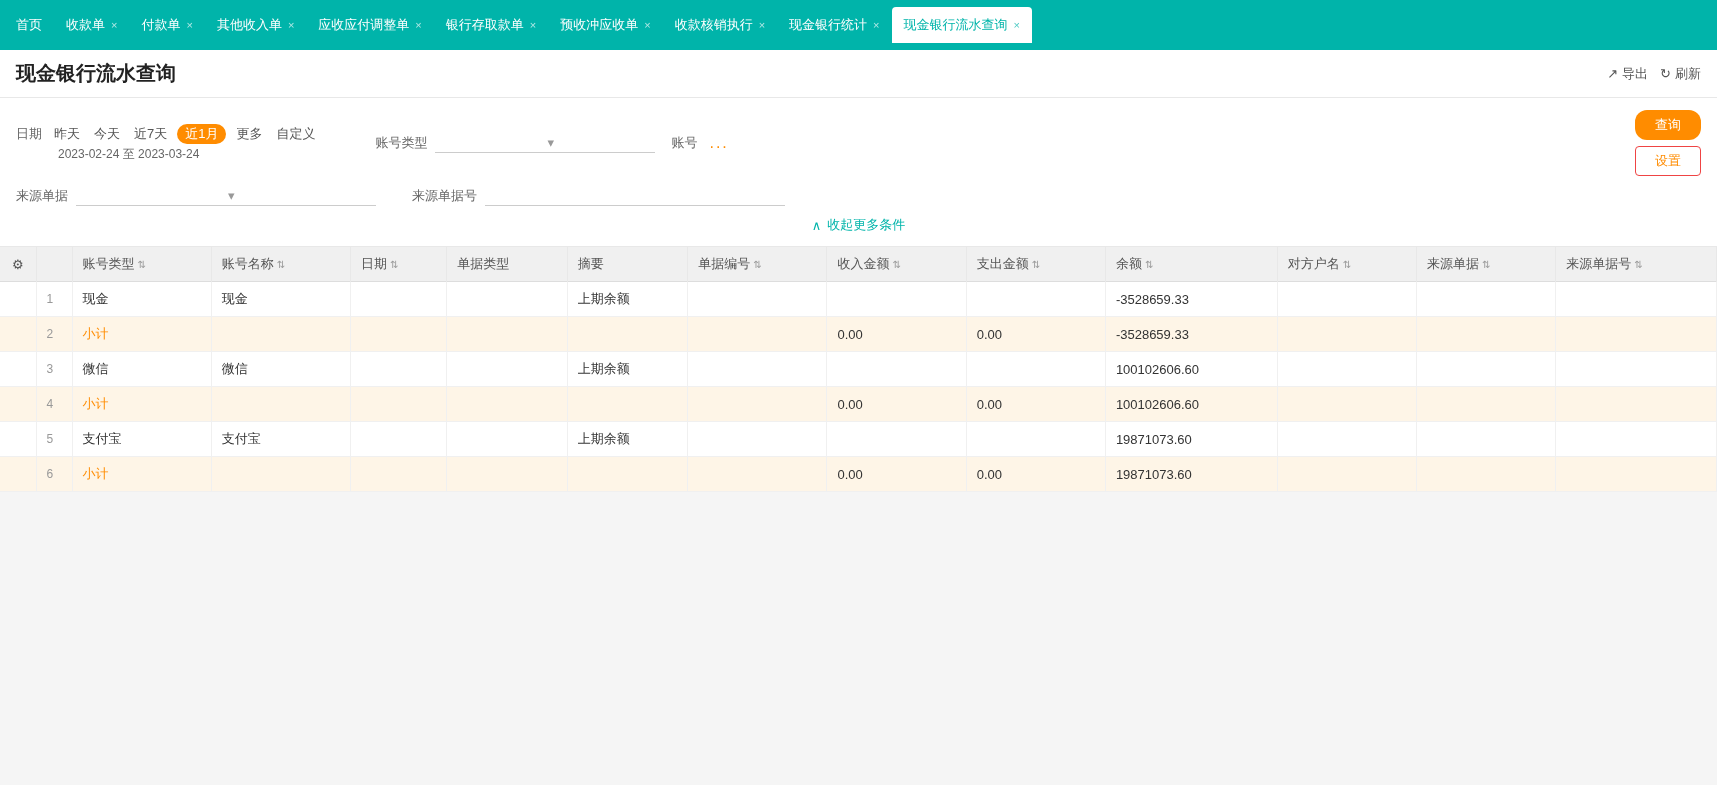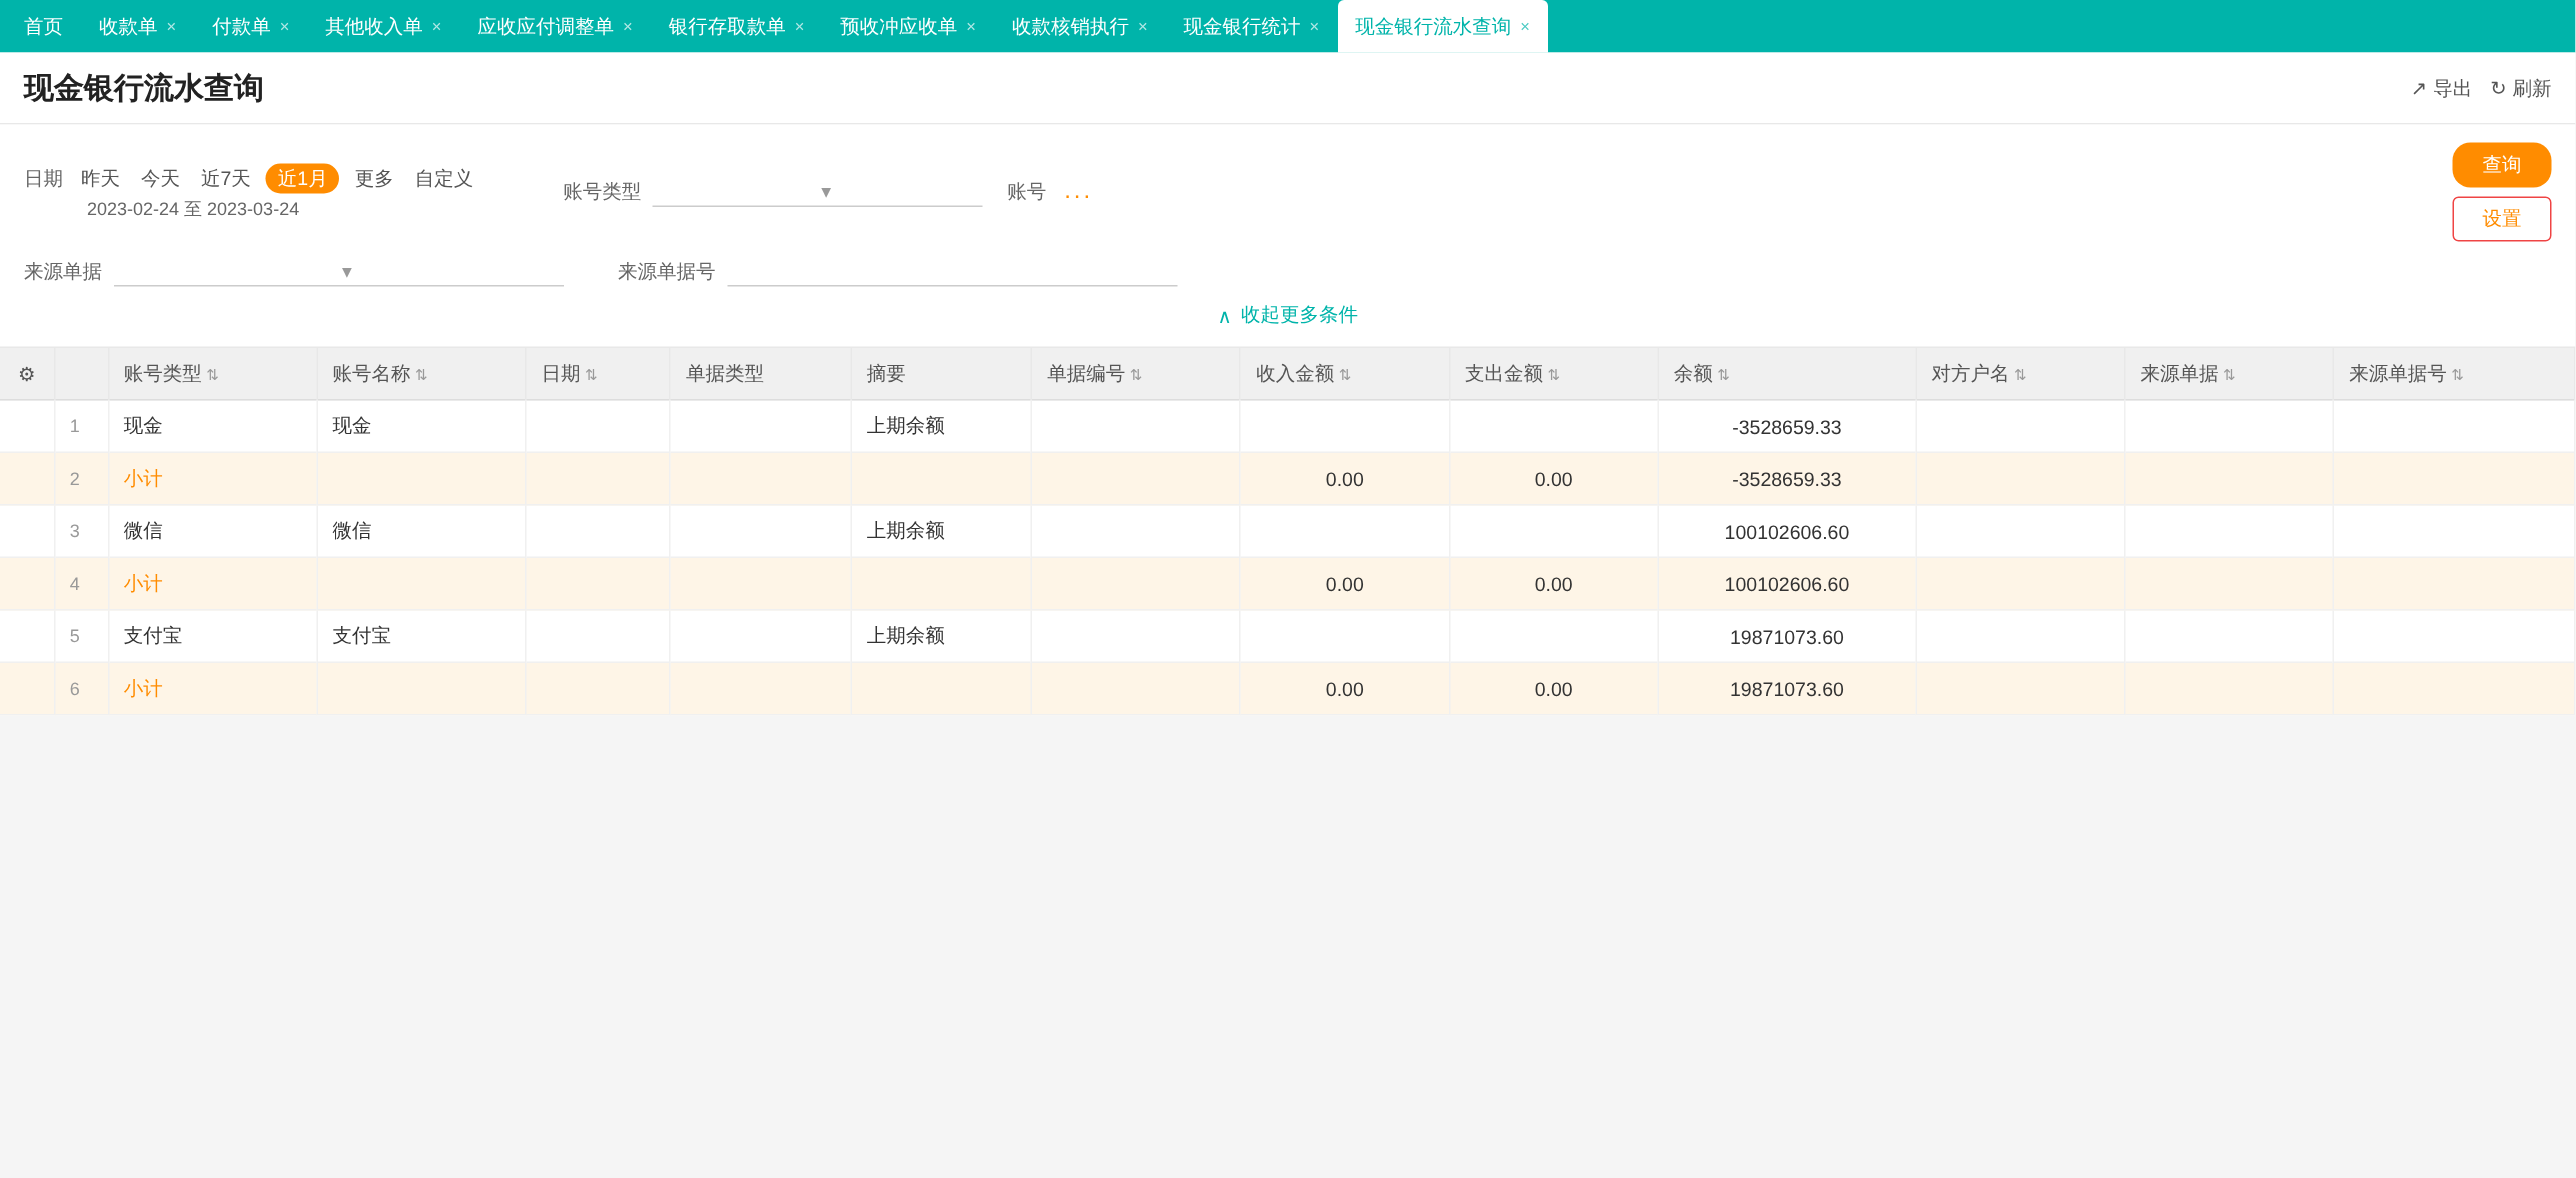--- a/index.html
+++ b/index.html
@@ -3,21 +3,21 @@
   <meta charset="utf-8">
   <style>
     * { box-sizing: border-box; margin: 0; padding: 0; }
     body { font-family: 'Microsoft YaHei', Arial, sans-serif; font-size: 13px; background: #f5f5f5; color: #333; }
 
     
     .top-nav {
       background: #00b4aa;
       display: flex;
       align-items: center;
-      height: 35px;
+      height: 50px;
       padding: 0 4px;
       overflow: hidden;
     }
     .nav-item {
       color: #fff;
       padding: 0 12px;
       height: 36px;
       display: flex;
       align-items: center;
       cursor: pointer;
@@ -207,21 +207,21 @@
     tbody tr.subtotal {
       background: #fef5e7;
     }
     tbody td {
       padding: 8px 10px;
       color: #333;
       white-space: nowrap;
       border-right: 1px solid #f0f0f0;
     }
     tbody td.num {
-      text-align: center;
+      text-align: left;
     }
     .row-num {
       color: #999;
       font-size: 12px;
     }
     .gear-th {
       width: 36px;
       text-align: center;
     }
     .orange { color: #ff8c00; }

